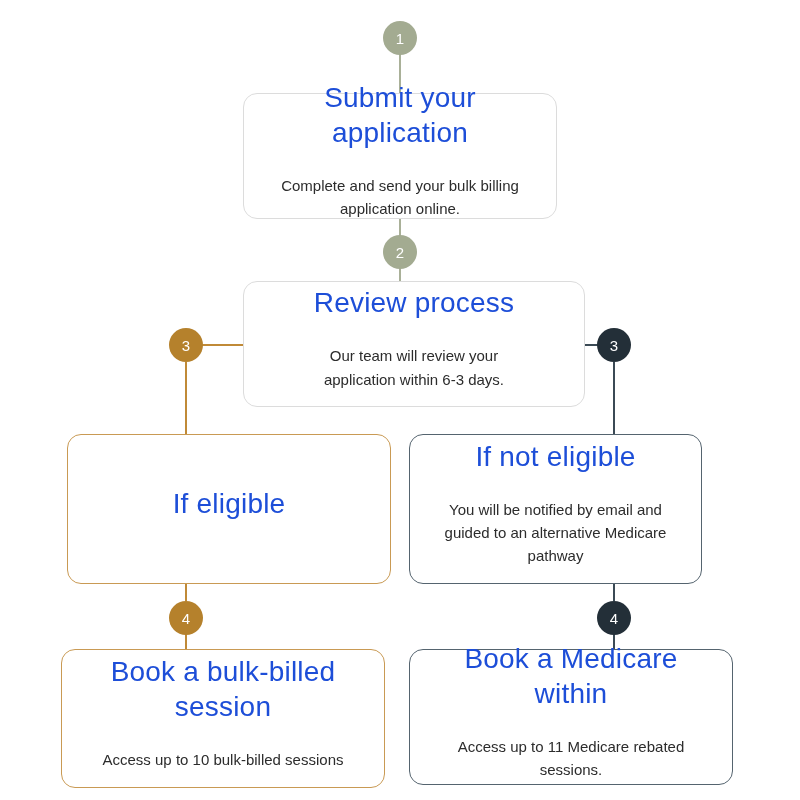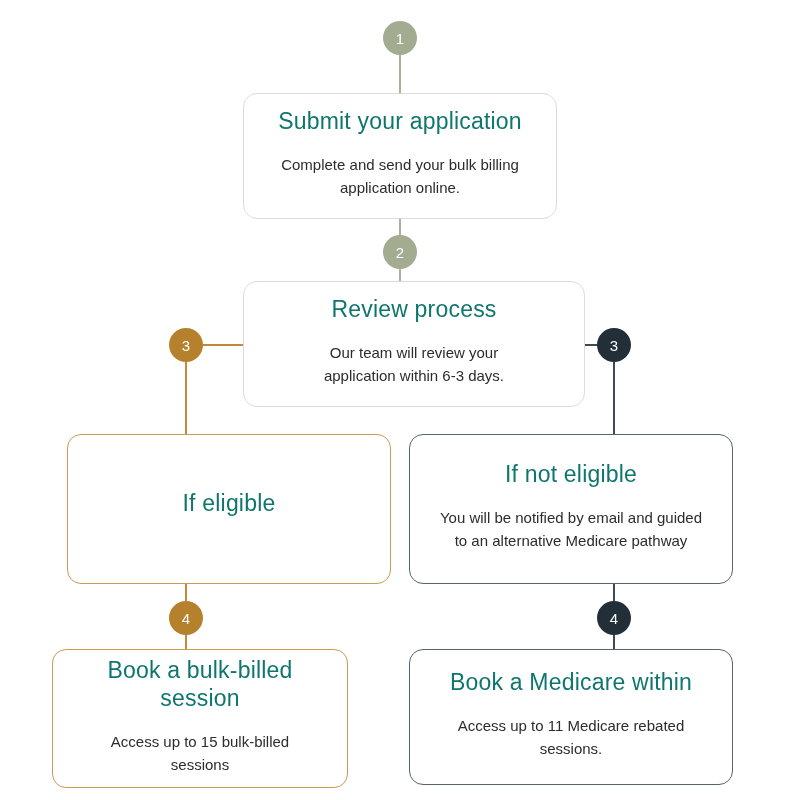--- a/index.html
+++ b/index.html
@@ -63,36 +63,36 @@
     align-items: center;
     justify-content: center;
     padding: 14px 22px;
     z-index: 4;
   }
   .card.gold-border { border-color: #c99a54; }
   .card.navy-border { border-color: #55646f; }
   .card.grey-border { border-color: #dcdcdc; }
 
   .card-title {
-    color: #0f766e;
-    font-size: 23px;
+    color: #1d4ed8;
+    font-size: 28px;
     font-weight: 400;
     line-height: 1.25;
     text-align: center;
     margin: 0 0 12px 0;
     letter-spacing: .2px;
   }
 
   .card-body {
     color: #2c2c2c;
     font-size: 15px;
     font-weight: 400;
     line-height: 1.55;
     text-align: center;
-    margin: 5px;
+    margin: 12px;
     max-width: 300px;
   }
 </style>
 </head>
 <body>
 
 <div id="flow-canvas">
 
   <div class="conn v sage" style="left:399px; top:53px; height:42px;"></div>
 
@@ -147,28 +147,28 @@
 
   <div class="card grey-border" style="left:243px; top:281px; width:342px; height:126px;">
     <div class="card-title">Review process</div>
     <div class="card-body" style="max-width:230px;">Our team will review your application within 6-3 days.</div>
   </div>
 
   <div class="card gold-border" style="left:67px; top:434px; width:324px; height:150px;">
     <div class="card-title">If eligible</div>
   </div>
 
-  <div class="card navy-border" style="left:409px; top:434px; width:324px; height:150px;">
+  <div class="card navy-border" style="left:409px; top:434px; width:293px; height:150px;">
     <div class="card-title">If not eligible</div>
     <div class="card-body" style="max-width:266px;text-align:center;">You will be notified by email and guided to an alternative Medicare pathway</div>
   </div>
 
-  <div class="card gold-border" style="left:52px; top:649px; width:296px; height:139px;">
+  <div class="card gold-border" style="left:61px; top:649px; width:324px; height:139px;">
     <div class="card-title">Book a bulk-billed session</div>
-    <div class="card-body" style="max-width:300px;">Access up to 15 bulk-billed sessions</div>
+    <div class="card-body" style="max-width:300px;">Access up to 10 bulk-billed sessions</div>
   </div>
 
   <div class="card navy-border" style="left:409px; top:649px; width:324px; height:136px;">
     <div class="card-title">Book a Medicare within</div>
     <div class="card-body" style="max-width:262px;">Access up to 11 Medicare rebated sessions.</div>
   </div>
 
 </div>
 
 </body></html>

